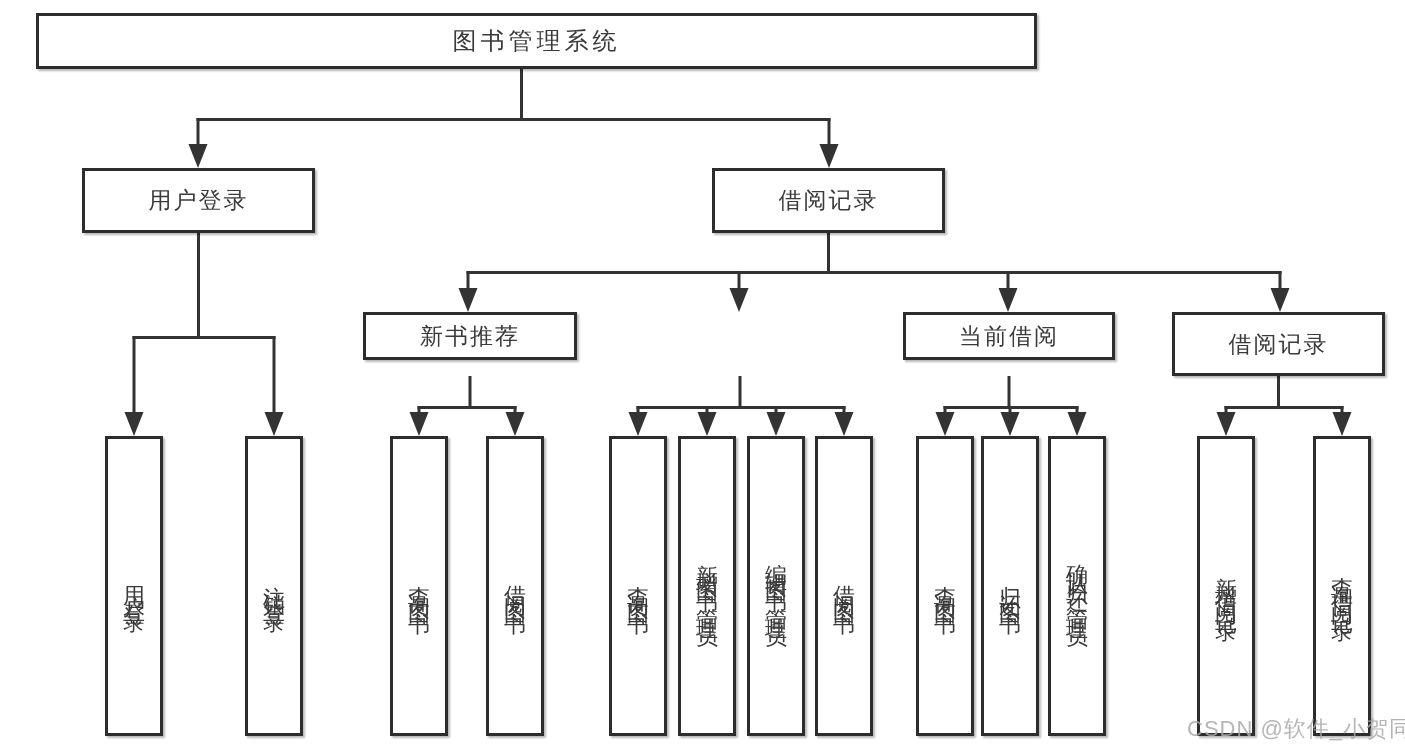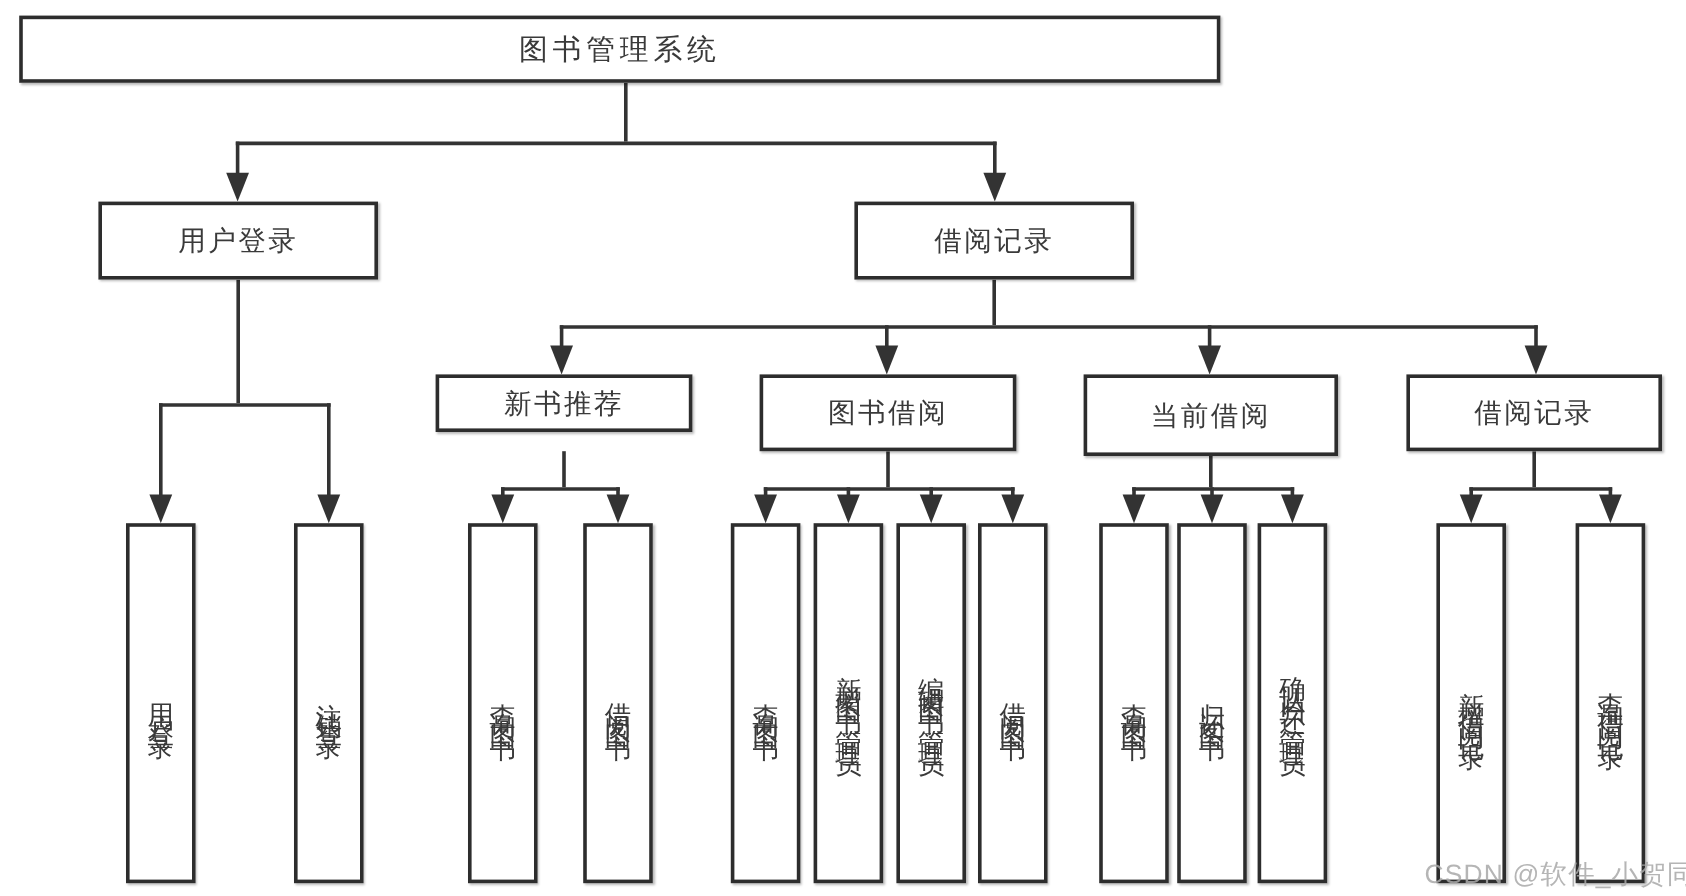--- a/index.html
+++ b/index.html
@@ -135,38 +135,35 @@
       <path d="M766.5 412 L785.5 412 L776 436 Z"></path>
       <path d="M834.5 412 L853.5 412 L844 436 Z"></path>
       <path d="M935.5 412 L954.5 412 L945 436 Z"></path>
       <path d="M1000.5 412 L1019.5 412 L1010 436 Z"></path>
       <path d="M1067.5 412 L1086.5 412 L1077 436 Z"></path>
       <path d="M1216.5 412 L1235.5 412 L1226 436 Z"></path>
       <path d="M1332.5 412 L1351.5 412 L1342 436 Z"></path>
     </g>
   </svg>
 
-  <div class="node root-box" style="left:16px;top:13px;width:1001px;height:56px">
+  <div class="node root-box" style="left:36px;top:13px;width:1001px;height:56px">
     <span class="lbl">图书管理系统</span>
   </div>
 
   <div class="node" style="left:82px;top:168px;width:233px;height:65px">
     <span class="lbl">用户登录</span>
   </div>
   <div class="node" style="left:712px;top:168px;width:233px;height:65px">
     <span class="lbl">借阅记录</span>
   </div>
 
   <div class="node" style="left:363px;top:312px;width:214px;height:48px">
     <span class="lbl">新书推荐</span>
   </div>
-  <div class="node" style="left:633px;top:312px;width:214px;height:64px">
-    <span class="lbl">图书借阅</span>
-  </div>
-  <div class="node" style="left:903px;top:312px;width:212px;height:68px">
+  <div class="node" style="left:903px;top:312px;width:212px;height:48px">
     <span class="lbl">当前借阅</span>
   </div>
   <div class="node" style="left:1172px;top:312px;width:213px;height:64px">
     <span class="lbl">借阅记录</span>
   </div>
 
   <div class="node leaf" style="left:105px;top:436px;width:58px;height:300px">
     <span class="vlbl">用户登录</span>
   </div>
   <div class="node leaf" style="left:245px;top:436px;width:58px;height:300px">

